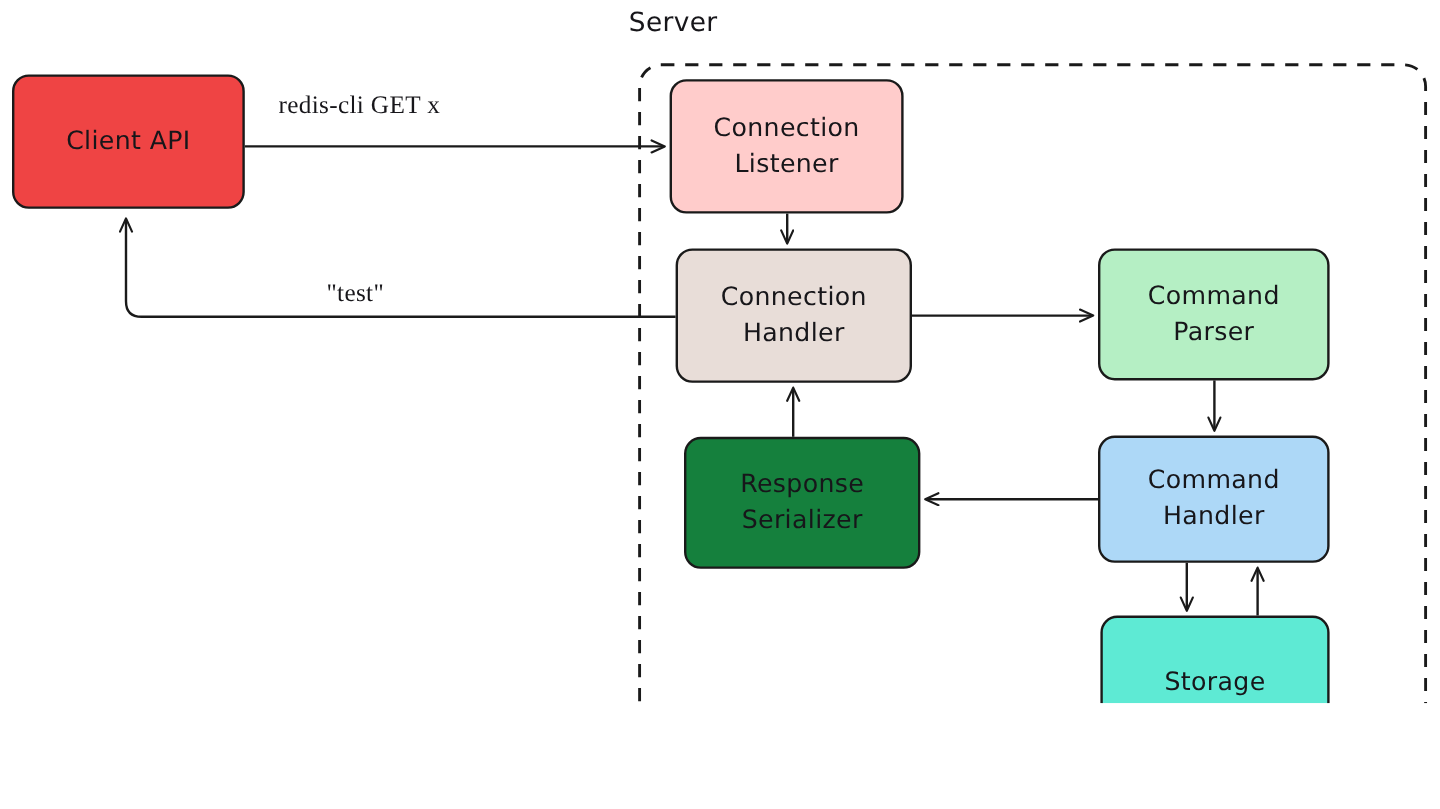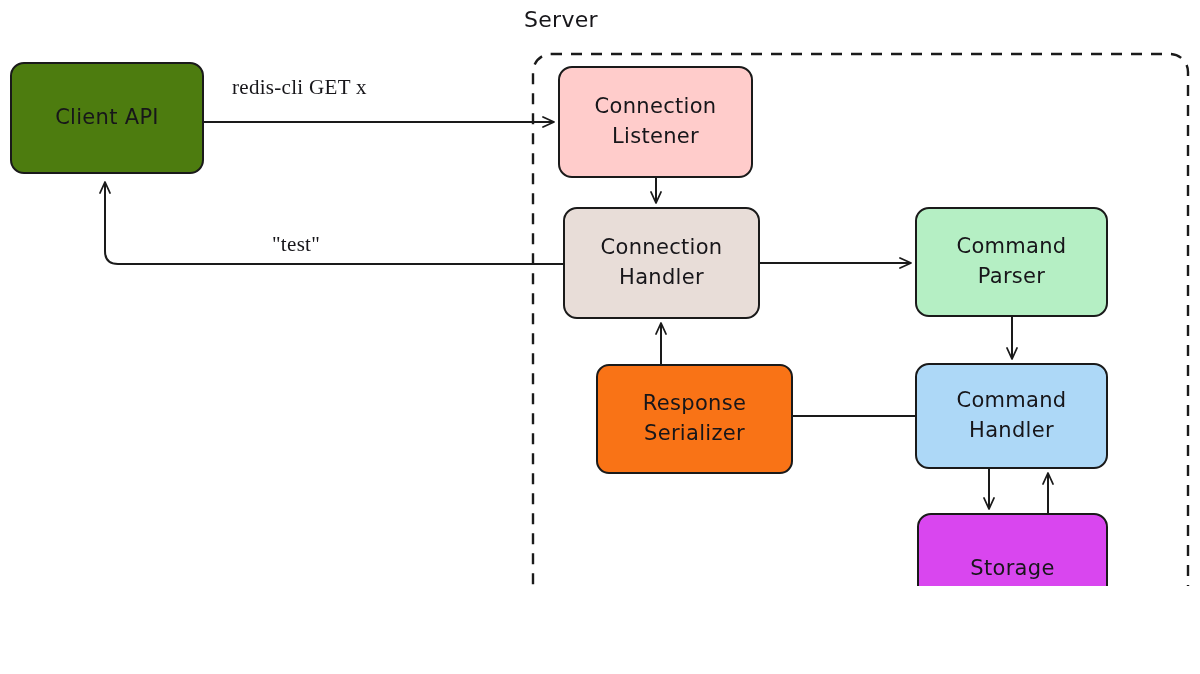--- a/index.html
+++ b/index.html
@@ -88,50 +88,50 @@
 
     <path d="M915,416 L772,416" fill="none" stroke="#1a1a1a" stroke-width="2" marker-end="url(#arrowline)"></path>
 
     <path d="M661,364 L661,324" fill="none" stroke="#1a1a1a" stroke-width="2" marker-end="url(#arrowline)"></path>
 
     <path d="M563,264 L118,264 Q105,264 105,251 L105,183" fill="none" stroke="#1a1a1a" stroke-width="2" marker-end="url(#arrowline)"></path>
   </svg>
 
   <div class="group-title" style="left:524px; top:7px;">Server</div>
 
-  <div class="node" style="left:10px; top:62px; width:194px; height:112px; background:#4d7c0f;">
+  <div class="node" style="left:10px; top:62px; width:194px; height:112px; background:#ef4444;">
     <span class="node-label">Client API</span>
   </div>
 
   <div class="node" style="left:558px; top:66px; width:195px; height:112px; background:#FFCCCB;">
     <span class="node-label">Connection
 Listener</span>
   </div>
 
   <div class="node" style="left:563px; top:207px; width:197px; height:112px; background:#E8DDD8;">
     <span class="node-label">Connection
 Handler</span>
   </div>
 
-  <div class="node" style="left:596px; top:364px; width:197px; height:110px; background:#f97316;border-radius:13px;">
+  <div class="node" style="left:570px; top:364px; width:197px; height:110px; background:#15803d;">
     <span class="node-label">Response
 Serializer</span>
   </div>
 
   <div class="node" style="left:915px; top:207px; width:193px; height:110px; background:#B5EFC4;">
     <span class="node-label">Command
 Parser</span>
   </div>
 
   <div class="node" style="left:915px; top:363px; width:193px; height:106px; background:#ADD8F7;">
     <span class="node-label">Command
 Handler</span>
   </div>
 
-  <div class="node" style="left:917px; top:513px; width:191px; height:112px; background:#d946ef;">
+  <div class="node" style="left:917px; top:513px; width:191px; height:112px; background:#5eead4;">
     <span class="node-label">Storage</span>
   </div>
 
   <div class="edge-label" style="left:232px; top:75px;">redis-cli GET x</div>
 
   <div class="edge-label" style="left:272px; top:232px;">"test"</div>
 
 </div>
 
 </body></html>

